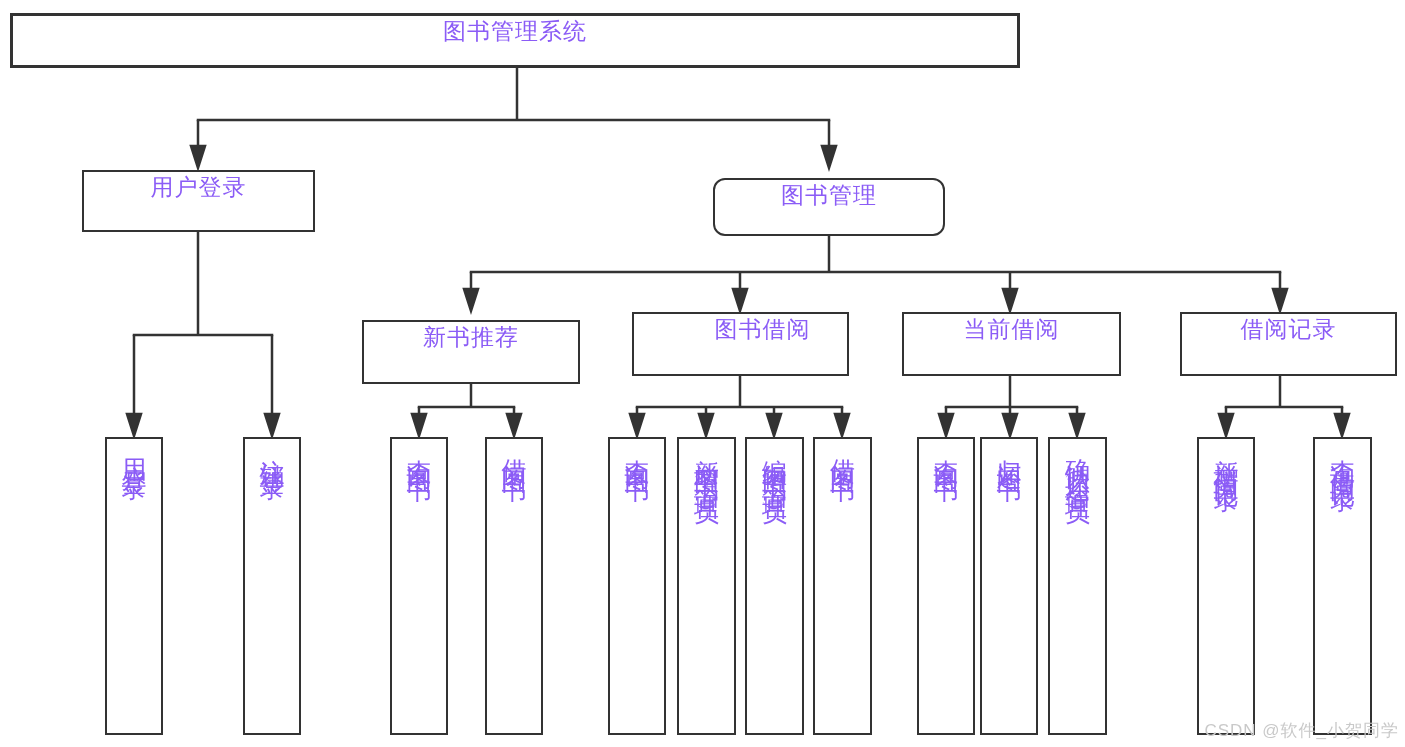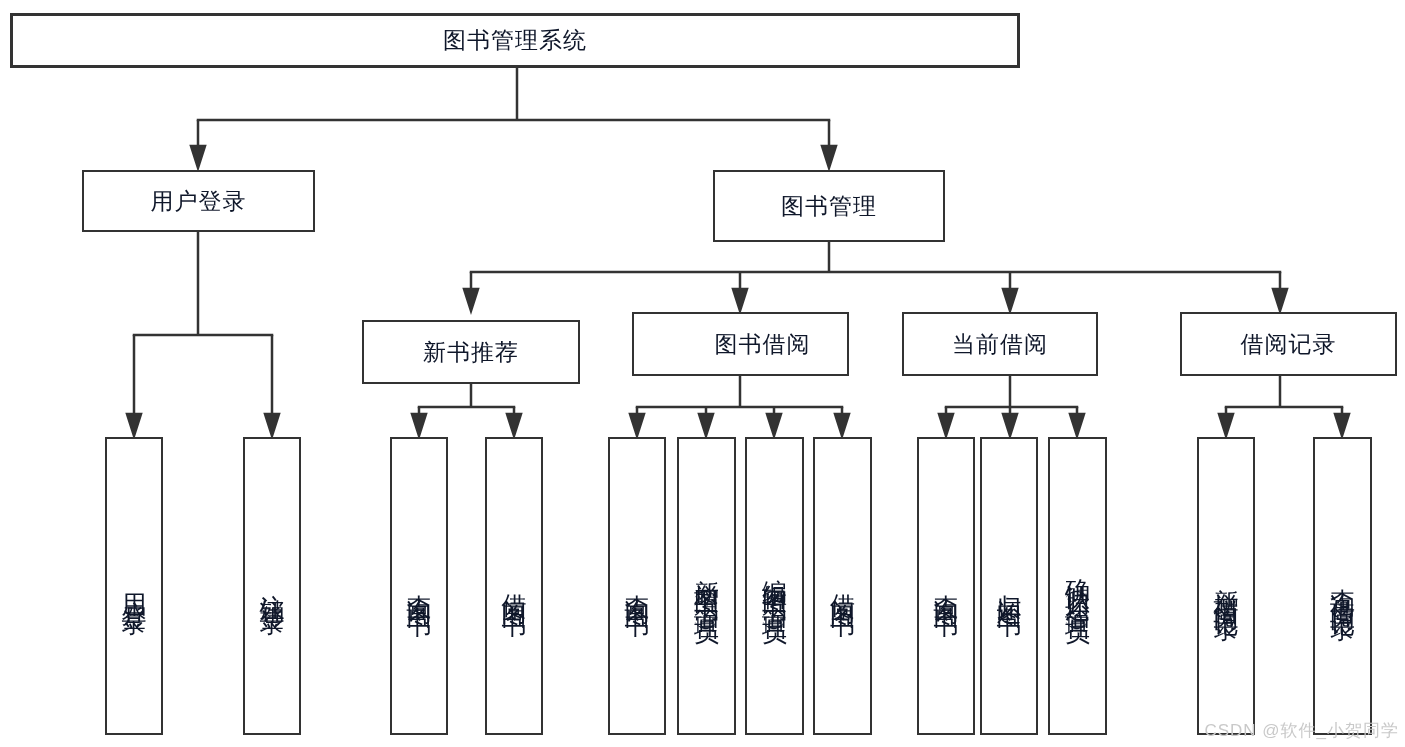--- a/index.html
+++ b/index.html
@@ -16,23 +16,22 @@
     left: 0; top: 0;
     width: 1405px; height: 747px;
     z-index: 1;
   }
   .box {
     position: absolute;
     box-sizing: border-box;
     background: #ffffff;
     border: 2.5px solid #333333;
     display: flex;
-    align-items: center;
     justify-content: center;
-    color: #0f172a;
+    color: #8b5cf6;
     z-index: 2;
   }
   .box.lvl0 { border-width: 3px; }
   .box.lvl0 .lbl, .box.h .lbl {
     font-size: 23px;
     letter-spacing: 1px;
     white-space: nowrap;
   }
   .box.v .lbl {
     writing-mode: vertical-rl;
@@ -136,31 +135,31 @@
     </g>
   </svg>
 
   <div class="box lvl0" style="left:10px; top:13px; width:1010px; height:55px;">
     <span class="lbl">图书管理系统</span>
   </div>
 
   <div class="box h" style="left:82px; top:170px; width:233px; height:62px;">
     <span class="lbl">用户登录</span>
   </div>
-  <div class="box h" style="left:713px; top:170px; width:232px; height:72px;">
+  <div class="box h" style="left:713px; top:178px; width:232px; height:58px;border-radius:12px;">
     <span class="lbl">图书管理</span>
   </div>
 
   <div class="box h" style="left:362px; top:312px; width:218px; height:64px;margin-top:8px;">
     <span class="lbl">新书推荐</span>
   </div>
   <div class="box h" style="left:632px; top:312px; width:217px; height:64px;padding-left:44px;">
     <span class="lbl">图书借阅</span>
   </div>
-  <div class="box h" style="left:902px; top:312px; width:196px; height:64px;font-family:Liberation Serif, serif;">
+  <div class="box h" style="left:902px; top:312px; width:219px; height:64px;font-family:Liberation Serif, serif;">
     <span class="lbl">当前借阅</span>
   </div>
   <div class="box h" style="left:1172px; top:312px; width:217px; height:64px;margin-left:8px;">
     <span class="lbl">借阅记录</span>
   </div>
 
   <div class="box v" style="left:105px; top:437px; width:58px; height:298px;">
     <span class="lbl">用户登录</span>
   </div>
   <div class="box v" style="left:243px; top:437px; width:58px; height:298px;">

